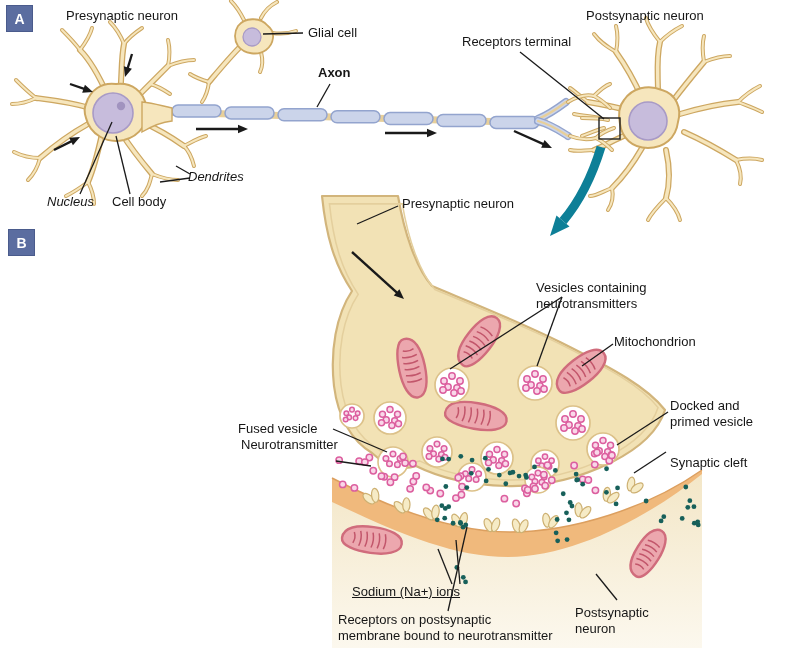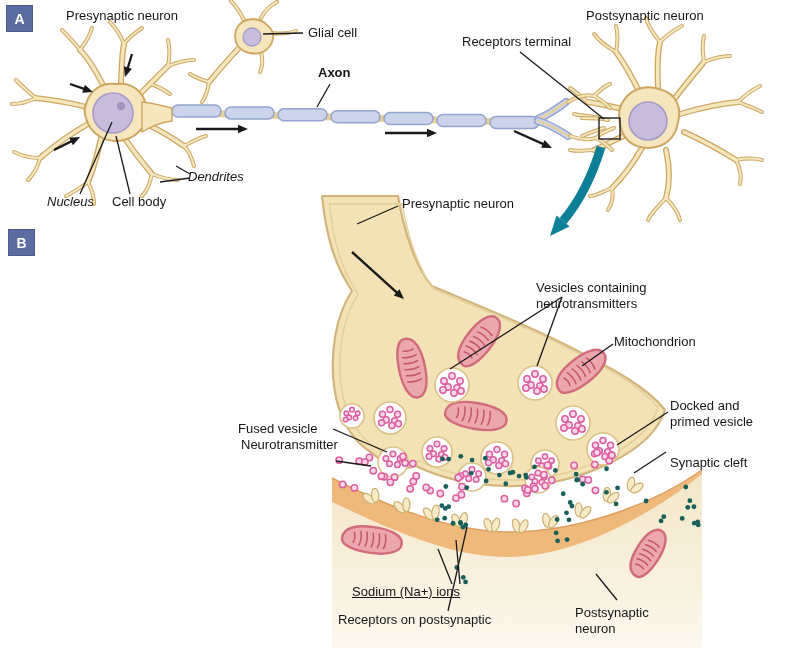--- a/index.html
+++ b/index.html
@@ -572,15 +572,16 @@
   <div class="lbl" style="left:402px;top:196px;">Presynaptic neuron</div>
   <div class="lbl wrap" style="left:536px;top:280px;width:125px;">Vesicles containing neurotransmitters</div>
   <div class="lbl" style="left:614px;top:334px;text-align:right;">Mitochondrion</div>
   <div class="lbl wrap" style="left:670px;top:398px;width:112px;">Docked and primed vesicle</div>
   <div class="lbl" style="left:670px;top:443px;margin-top:12px;">Synaptic cleft</div>
   <div class="lbl" style="left:238px;top:421px;text-align:right;">Fused vesicle</div>
   <div class="lbl" style="left:221px;top:437px;margin-left:20px;">Neurotransmitter</div>
   <div class="lbl" style="left:352px;top:584px;text-decoration:underline;">Sodium (Na+) ions</div>
   <div class="lbl ctr" style="left:338px;top:612px;width:280px;white-space:normal;">
     <span>Receptors on postsynaptic</span><br>
+    <span>membrane bound to neurotransmitter</span>
   </div>
   <div class="lbl wrap ctr" style="left:575px;top:605px;width:90px;">Postsynaptic neuron</div>
 </div>
 
 </body></html>

